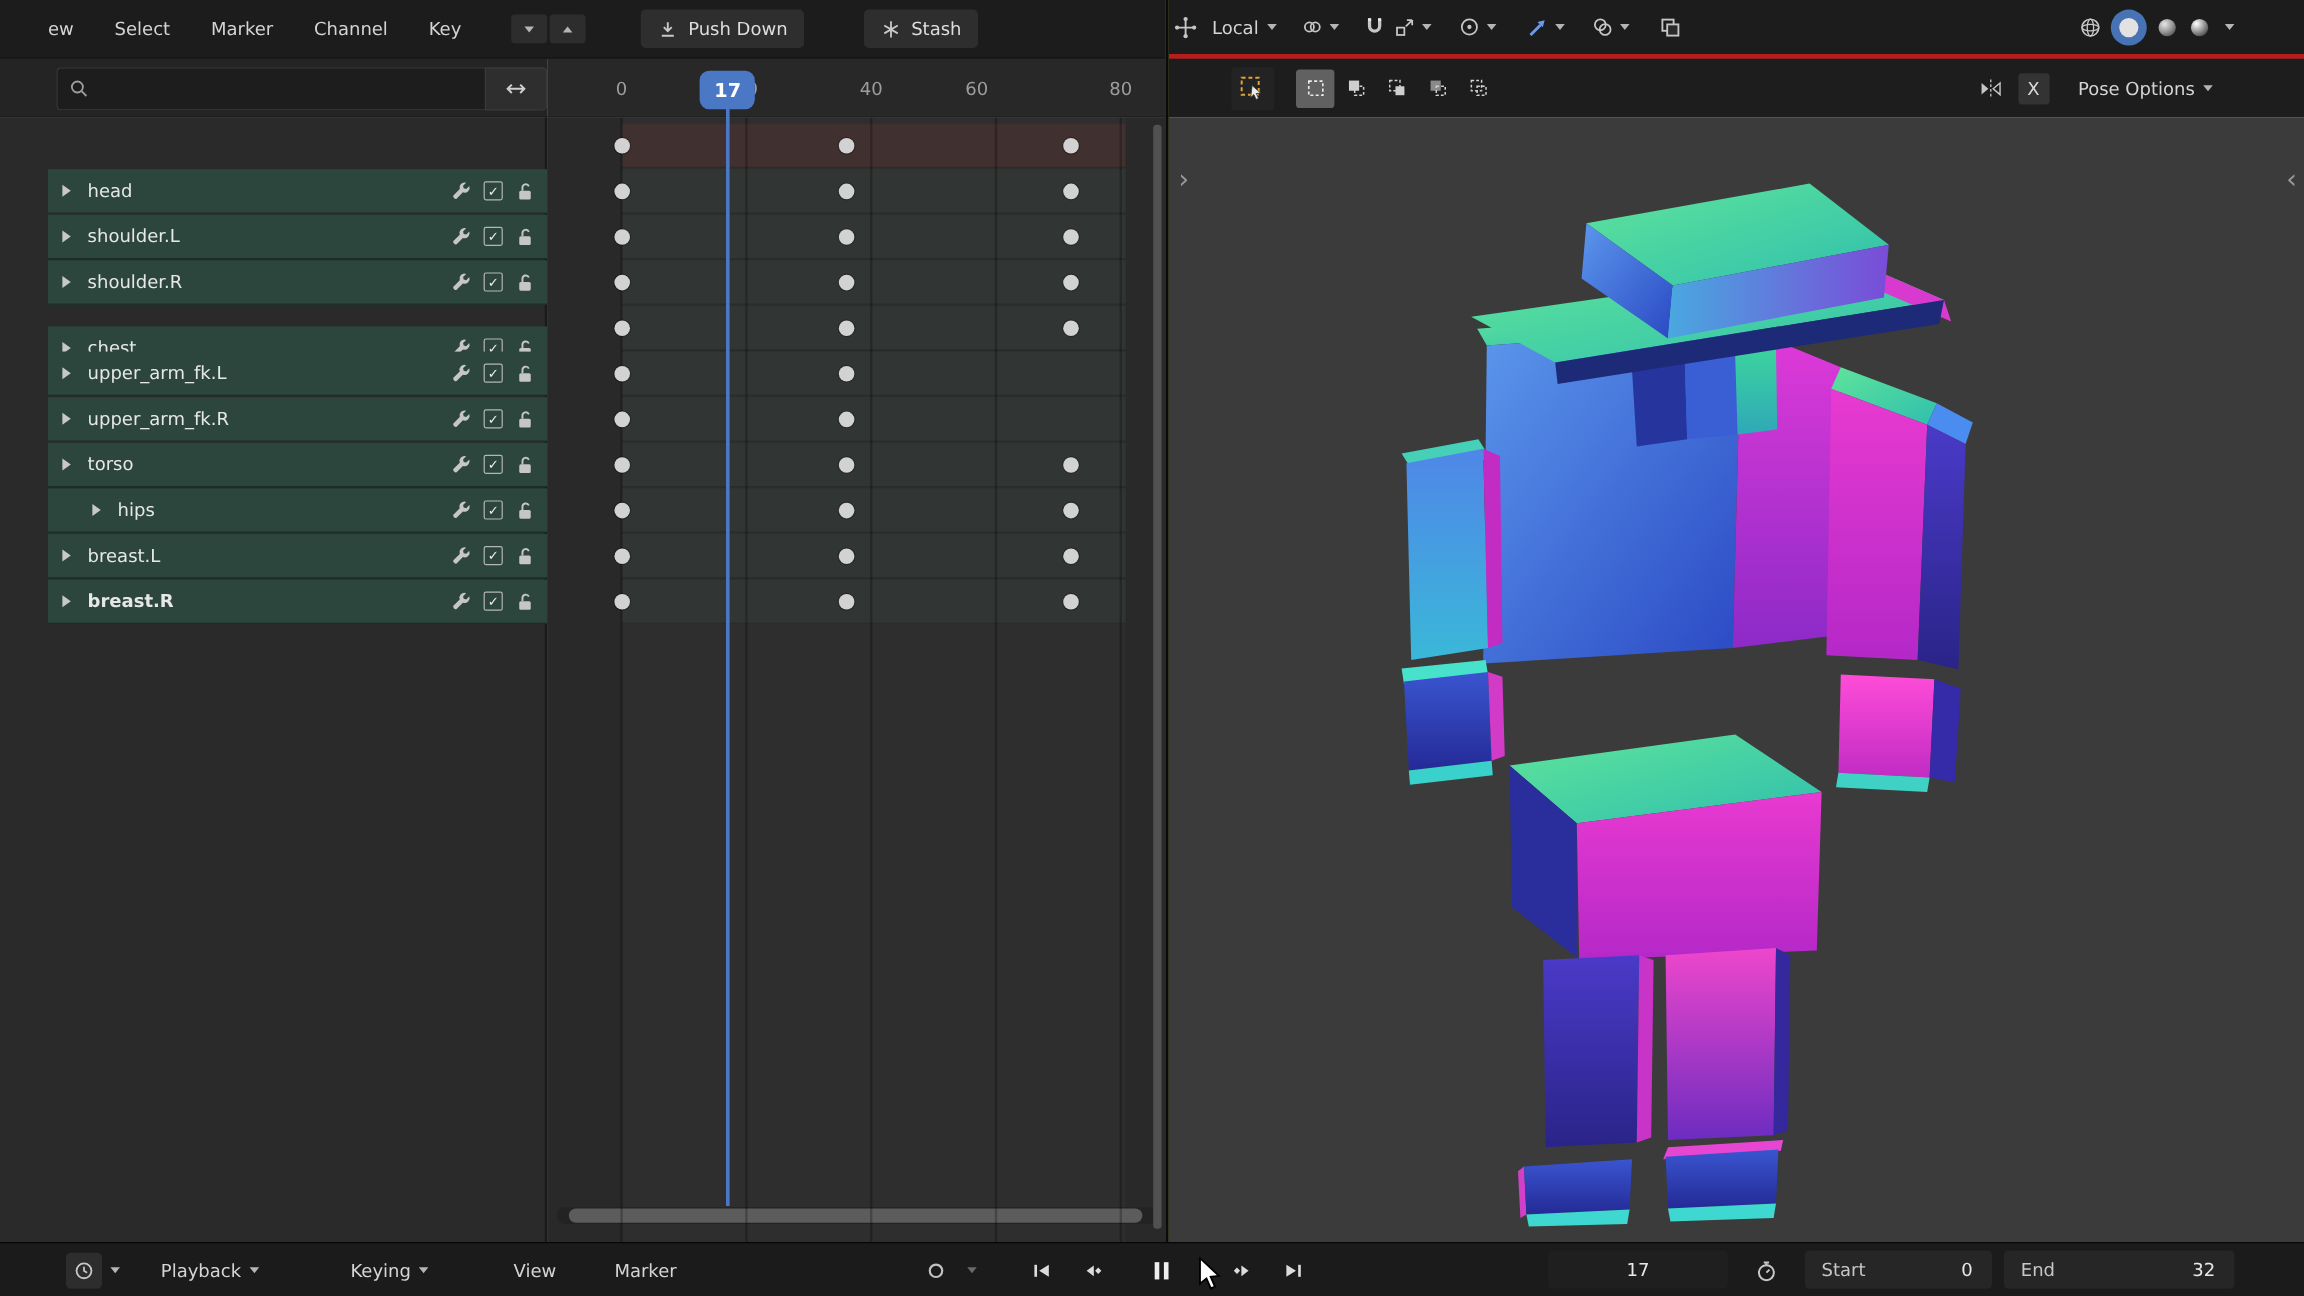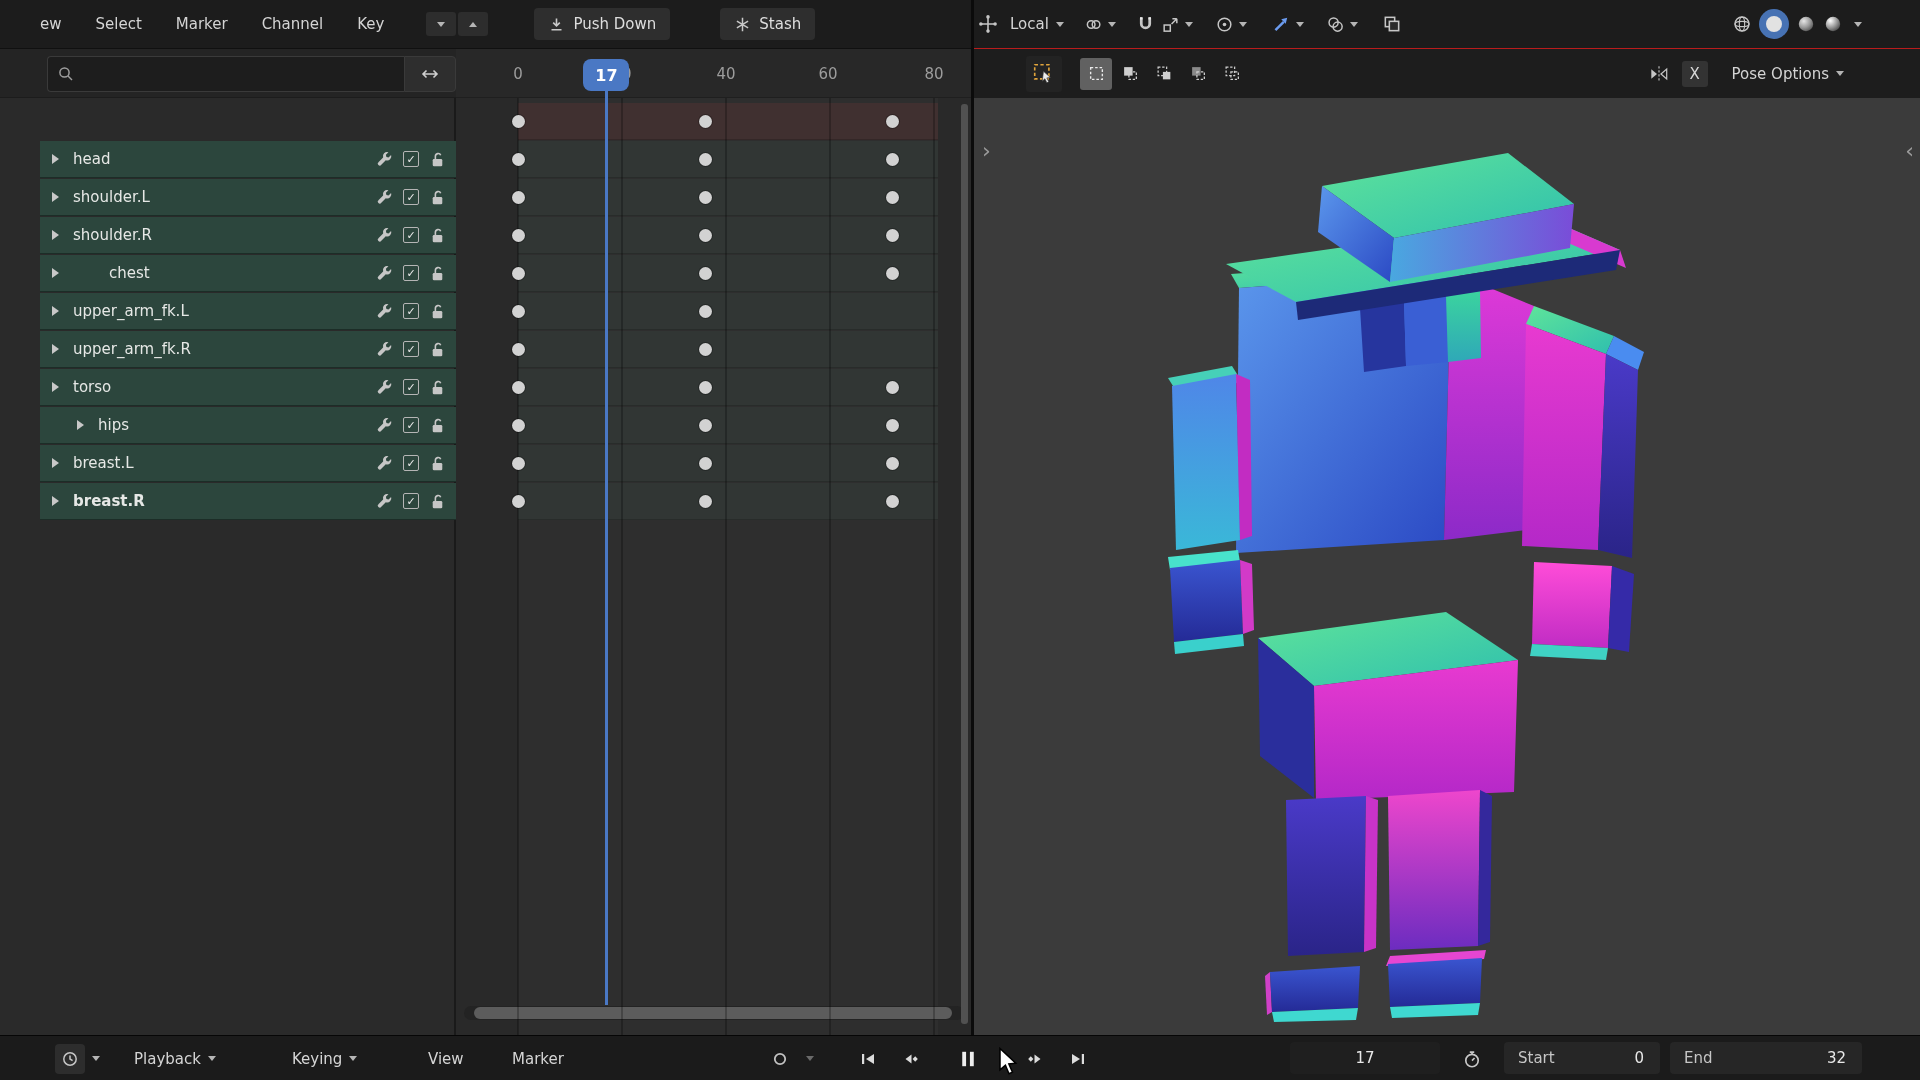--- a/index.html
+++ b/index.html
@@ -2,21 +2,21 @@
 <html><head>
 <meta charset="utf-8">
 <style>
   *{margin:0;padding:0;box-sizing:border-box}
   html,body{background:#111}
   body{font-family:"DejaVu Sans","Liberation Sans",sans-serif;-webkit-font-smoothing:antialiased}
   #app{position:relative;width:1920px;height:1080px;background:#bef264;overflow:hidden;color:#d6d6d6;font-size:15px}
   .abs{position:absolute}
   
   #row1-left{left:0;top:0;width:971px;height:49px;background:#1c1c1c;border-bottom:1px solid #101010;display:flex;align-items:center;padding-left:40px;gap:34px}
-  #row1-right{left:974px;top:0;width:946px;height:49px;background:#1c1c1c;border-bottom:1px solid #b91c1c;display:flex;align-items:center;padding:0 58px 0 4px}
+  #row1-right{left:974px;top:0;width:946px;height:49px;background:#1c1c1c;border-bottom:4px solid #b91c1c;display:flex;align-items:center;padding:0 58px 0 4px}
   .menu{color:#d4d4d4;cursor:default}
   .mini-btn{width:30px;height:24px;background:#2d2d2d;border-radius:3px;display:flex;align-items:center;justify-content:center}
   .mini-group{display:flex;gap:2px;margin-left:8px}
   .hbtn{display:flex;align-items:center;gap:8px;height:32px;padding:0 14px;background:#2e2e2e;border:none;border-radius:4px;color:#dedede;font-size:15px;font-family:inherit}
   #pushdown{margin-left:12px}
   .cd{display:inline-block;width:0;height:0;border-left:4px solid transparent;border-right:4px solid transparent;border-top:5px solid #b5b5b5}
   .cu{display:inline-block;width:0;height:0;border-left:4px solid transparent;border-right:4px solid transparent;border-bottom:5px solid #b5b5b5}
   .dd{display:flex;align-items:center;gap:7px;color:#d4d4d4}
   .iconbtn{display:flex;align-items:center;gap:5px}
   svg.ic{display:block}
@@ -251,21 +251,21 @@
     </div>
     <div id="swapbtn">
       <svg class="ic" width="22" height="16" viewBox="0 0 22 16">
           <path d="M4 8h14 M7.5 4.5L4 8l3.5 3.5 M14.5 4.5L18 8l-3.5 3.5" stroke="#cfcfcf" stroke-width="1.6" fill="none"></path>
         </svg>
     </div>
   </div>
 
   <div id="ruler" class="abs">
       <div class="rlabel" style="left: 458px;">80</div>
-      <div class="rlabel" style="left: 352px;">60</div>
+      <div class="rlabel" style="left: 338px;">60</div>
       <div class="rlabel" style="left: 250px;">40</div>
       <div class="rlabel" style="left: 146px;">20</div>
       <div class="rlabel" style="left: 42px;">0</div>
     <div id="frame-badge" style="left: 127.4px;">17</div>
   </div>
 
   <div id="row2-right" class="abs">
     <div id="toolbtn">
       <svg class="ic" width="24" height="24" viewBox="0 0 22 22">
           <rect x="2.5" y="2.5" width="13" height="13" fill="none" stroke="#e0a43c" stroke-width="1.5" stroke-dasharray="3 2.2"></rect>
@@ -358,21 +358,21 @@
             </svg>
       <span class="cb">
               <span>✓</span>
             </span>
       <svg class="ic" width="17" height="17" viewBox="0 0 16 16">
               <rect x="3.5" y="7.5" width="9" height="6.8" rx="1.2" fill="#c6c6c6"></rect>
               <path d="M6 7.5V5a2.6 2.6 0 0 1 5-1" fill="none" stroke="#c6c6c6" stroke-width="1.5"></path>
             </svg>
     </span>
   </div>
-        <div class="channel-row" style="top: 157px; gap: 36px;">
+        <div class="channel-row" style="top: 174px;">
     <span class="tri"></span>
     <span class="chname">chest</span>
     <span class="chicons">
       <svg class="ic" width="17" height="17" viewBox="0 0 16 16">
               <path d="M14.2 3.7a3.9 3.9 0 0 1-5 5L5 12.9a1.8 1.8 0 1 1-2.5-2.5l4.2-4.2a3.9 3.9 0 0 1 5-5L9.3 3.6l.5 2 2 .5 2.4-2.4z" fill="#c6c6c6"></path>
             </svg>
       <span class="cb">
               <span>✓</span>
             </span>
       <svg class="ic" width="17" height="17" viewBox="0 0 16 16">

